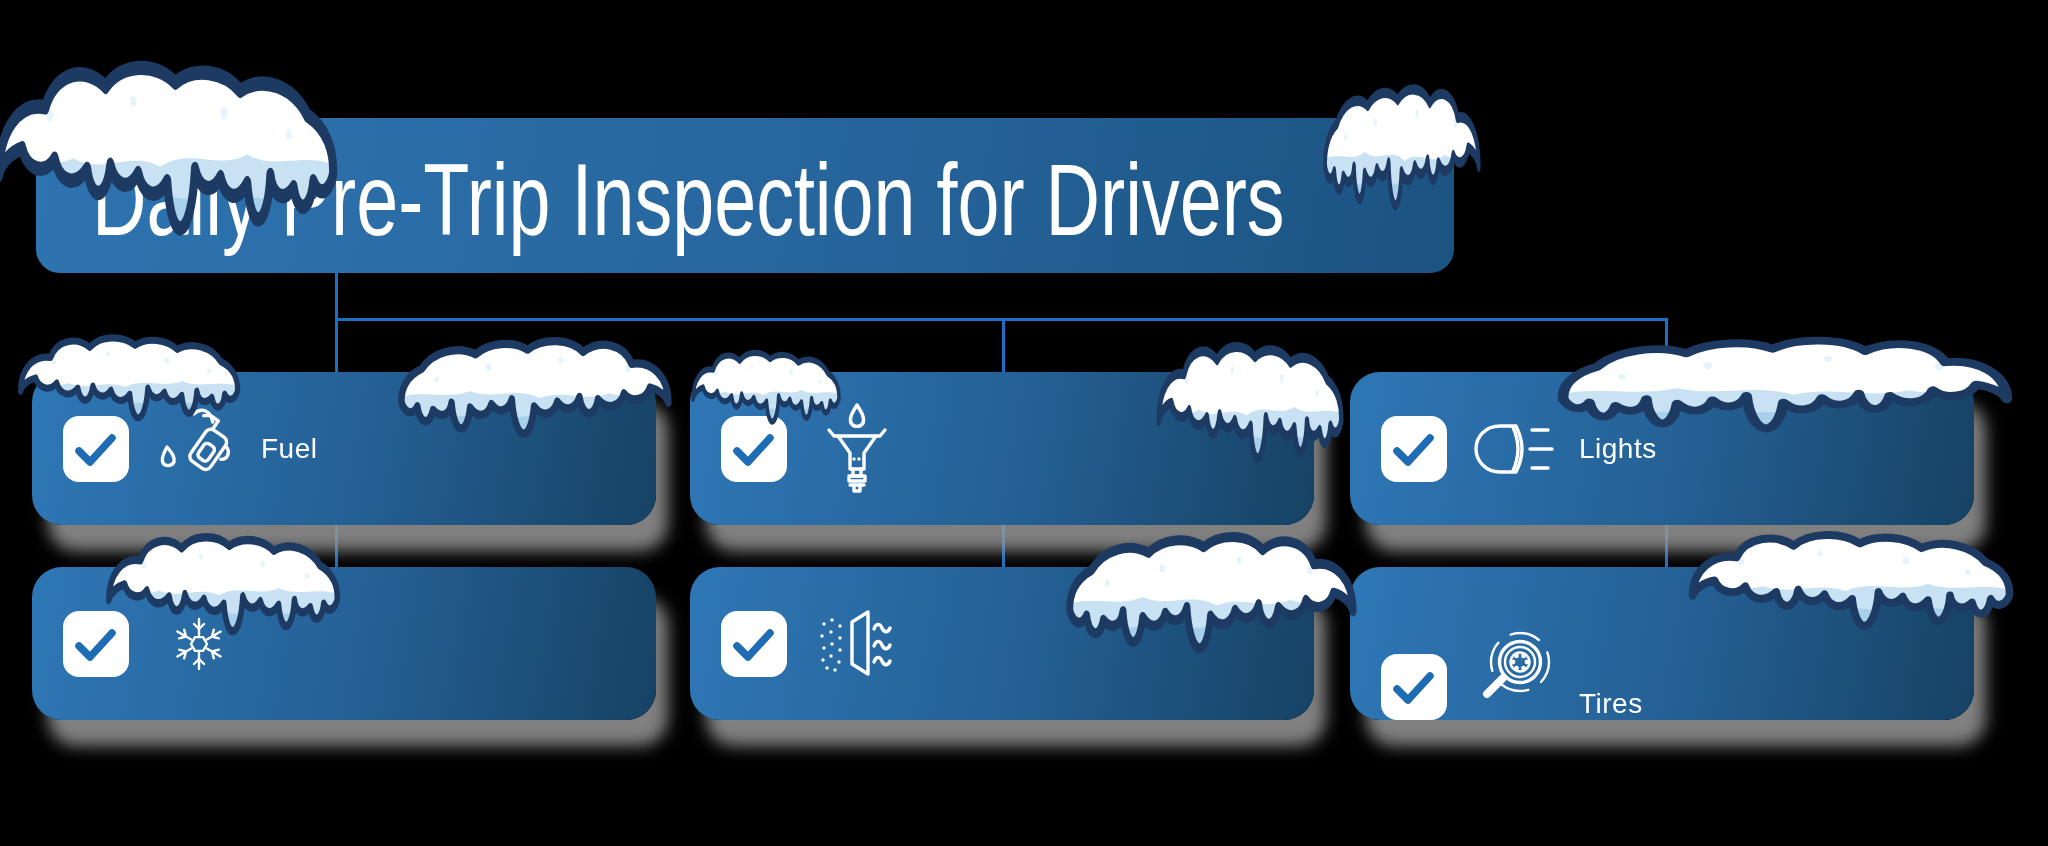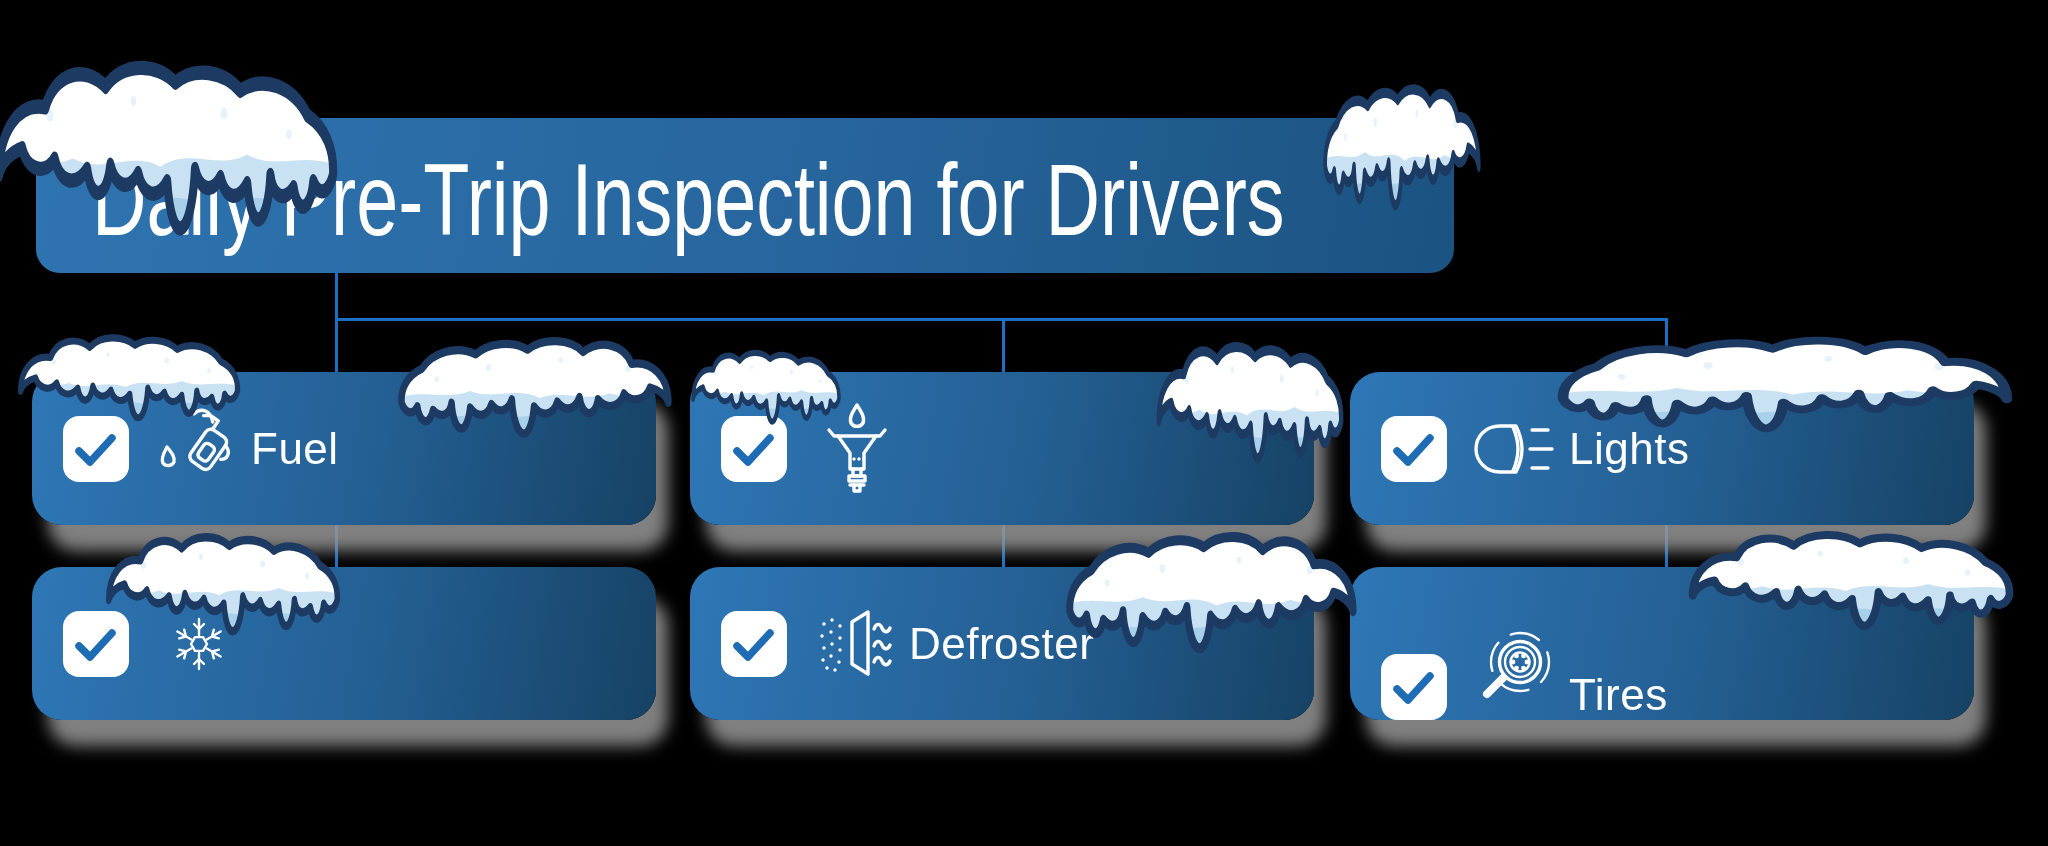--- a/index.html
+++ b/index.html
@@ -55,21 +55,21 @@
     background:#fff;border-radius:16px;
     display:flex;align-items:center;justify-content:center;
     cursor:pointer;
   }
   .icon-wrap{
     width:96px;height:110px;margin-left:22px;flex:0 0 auto;
     display:flex;align-items:center;justify-content:center;
   }
   .icon-wrap svg{overflow:visible;}
   .card-label{
-    margin-left:4px;color:#fff;font-size:44px;font-weight:300;
+    margin-left:14px;color:#fff;font-size:28px;font-weight:300;
     letter-spacing:0.5px;white-space:nowrap;
   }
   .ico{stroke:#fff;stroke-width:3.4;fill:none;stroke-linecap:round;stroke-linejoin:round;}
   .ico-thin{stroke:#fff;stroke-width:2.4;fill:none;stroke-linecap:round;stroke-linejoin:round;}
   .ico-dot{fill:#fff;stroke:none;}
   
   .snow{position:absolute;z-index:5;overflow:visible;}
   #sn-title-left     {left:-8px;  top:52px; width:348px;height:205px;}
   #sn-title-right    {left:1322px;top:78px; width:160px;height:148px;transform:scaleX(-1);}
   #sn-fuel-left      {left:16px;  top:330px;width:226px;height:102px;}
@@ -251,21 +251,20 @@
             <circle cx="19" cy="52" r="1.7"></circle>
             <circle cx="27" cy="58" r="1.7"></circle>
           <circle cx="15" cy="64" r="1.7"></circle>
             <circle cx="23" cy="66" r="1.7"></circle>
         </g>
         <path class="ico" stroke-width="3" d="M62,25 C64,19 68,19 70,24 C72,29 76,29 78,24"></path>
         <path class="ico" stroke-width="3" d="M62,42 C64,36 68,36 70,41 C72,46 76,46 78,41"></path>
         <path class="ico" stroke-width="3" d="M62,58 C64,52 68,52 70,57 C72,62 76,62 78,57"></path>
       </svg>
     </div>
-    <div class="card-label">Defroster</div>
   </div>
 
   <div class="card" id="card-tires">
     <div class="checkbox" role="checkbox" aria-checked="true">
       <svg width="66" height="66" viewBox="0 0 66 66">
         <polyline points="16,35 27,46 49,22" fill="none" stroke="#1e6cb4" stroke-width="7.5" stroke-linecap="round" stroke-linejoin="round"></polyline>
       </svg>
     </div>
     <div class="icon-wrap">
       <svg width="90" height="80" viewBox="0 0 90 80">

